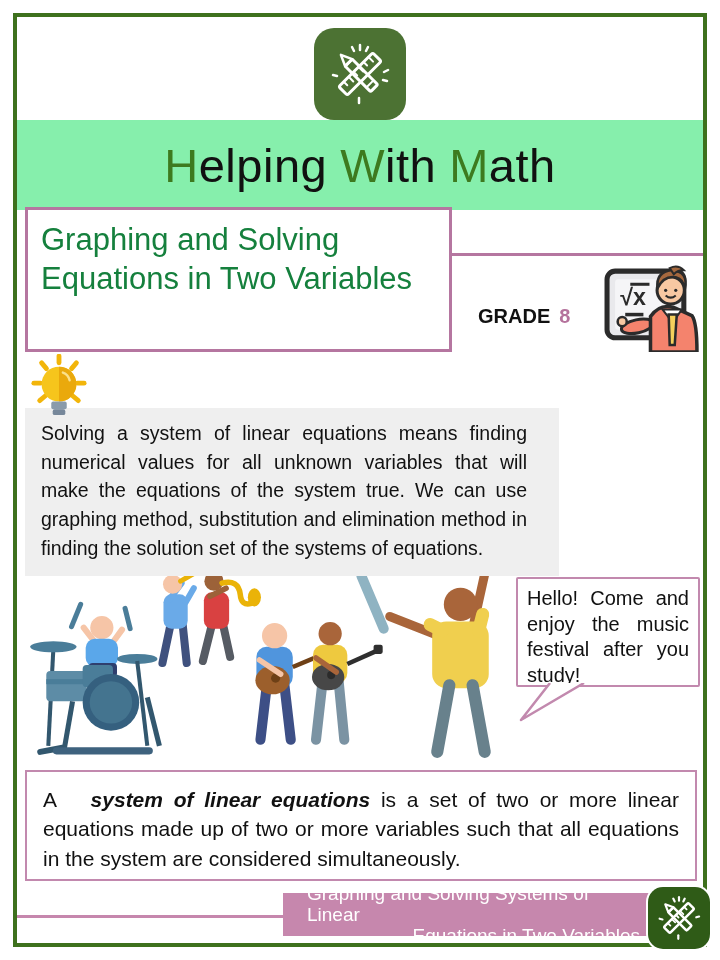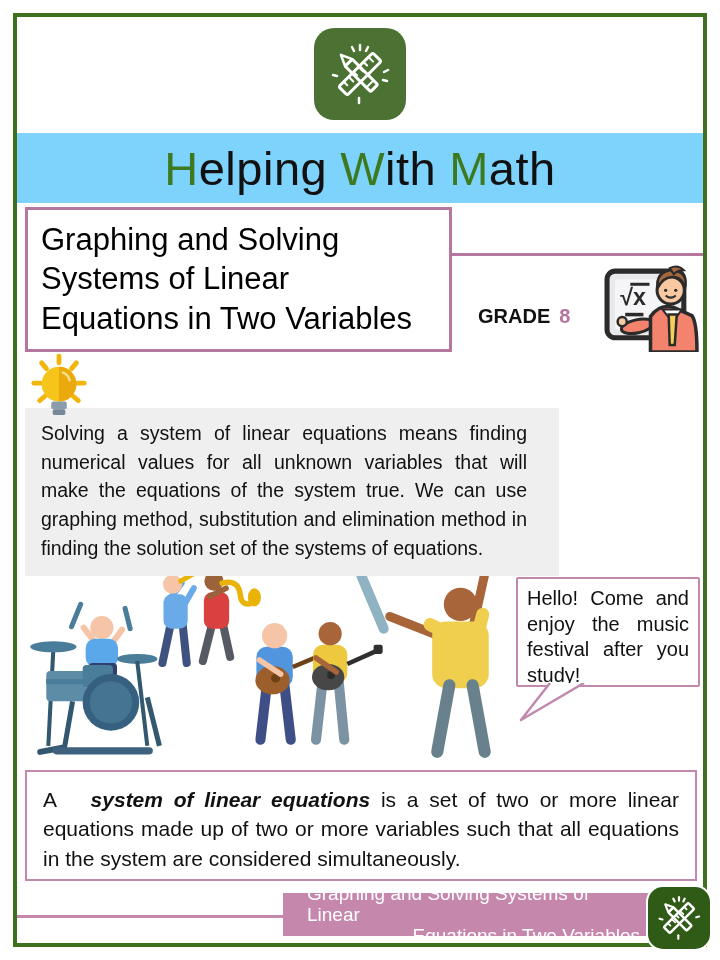--- a/index.html
+++ b/index.html
@@ -8,31 +8,31 @@
 
   #green-frame{position:absolute;left:13px;top:13px;right:13px;bottom:13px;
     border:4px solid #3e711d;pointer-events:none;z-index:5;}
 
   
   .brand-logo{position:absolute;top:28px;left:50%;transform:translateX(-50%);
     width:92px;height:92px;background:#4c7233;border-radius:20px;z-index:6;
     display:flex;align-items:center;justify-content:center;}
 
   
-  .brand-band{position:absolute;left:17px;right:17px;top:133px;height:70px;
-    background:#7dd3fc;display:flex;align-items:center;justify-content:center;z-index:2;}
+  .brand-band{position:absolute;left:17px;right:17px;top:120px;height:90px;
+    background:#86efac;display:flex;align-items:center;justify-content:center;z-index:2;}
   .brand-title{font-size:47px;color:#111;letter-spacing:0.5px;}
   .brand-title .green{color:#3d7a1f;}
   .brand-title .gap{margin-right:13px;}
 
   
   .title-box{position:absolute;left:25px;top:207px;width:427px;height:145px;
     box-sizing:border-box;border:3px solid #b576a0;background:#fff;
     padding:10px 13px;z-index:3;}
-  .title-box .line{font-size:31px;line-height:1.27;color:#000000;}
+  .title-box .line{font-size:31px;line-height:1.27;color:#15803d;}
 
   .connector{position:absolute;left:449px;top:253px;width:254px;height:3px;
     background:#b576a0;z-index:2;}
 
   .grade{position:absolute;left:478px;top:305px;font-size:20px;font-weight:bold;
     color:#111;z-index:3;}
   .grade .num{color:#b5729c;margin-left:9px;}
 
   .teacher-icon{position:absolute;left:603px;top:262px;z-index:4;}
 
@@ -108,21 +108,20 @@
   </div>
 
   <div class="brand-band">
     <div class="brand-title">
       <span class="green">H</span><span class="gap">elping</span><span class="green">W</span><span class="gap">ith</span><span class="green">M</span><span>ath</span>
     </div>
   </div>
 
   <div class="title-box">
     <div class="line">Graphing and Solving</div>
-    <div class="line">Systems of Linear</div>
     <div class="line">Equations in Two Variables</div>
   </div>
   <div class="connector"></div>
 
   <div class="grade">
     <span>GRADE</span><span class="num">8</span>
   </div>
 
   <div class="teacher-icon">
     <svg width="97" height="90" viewBox="0 0 96 89">

